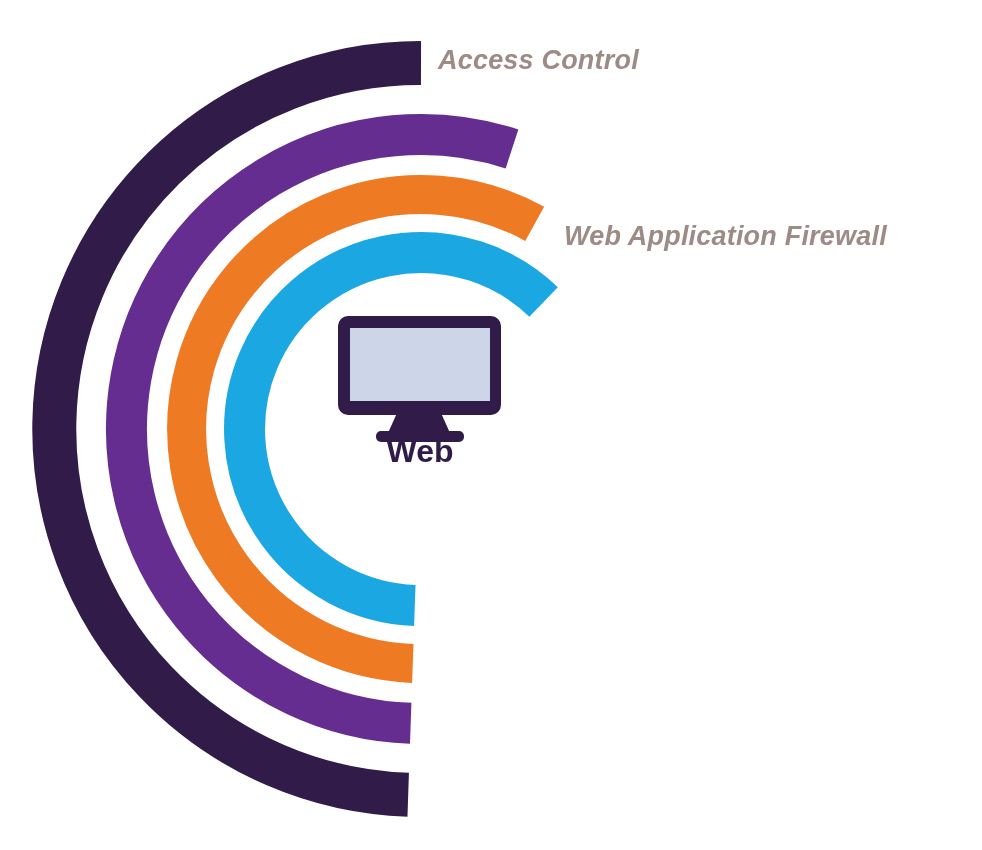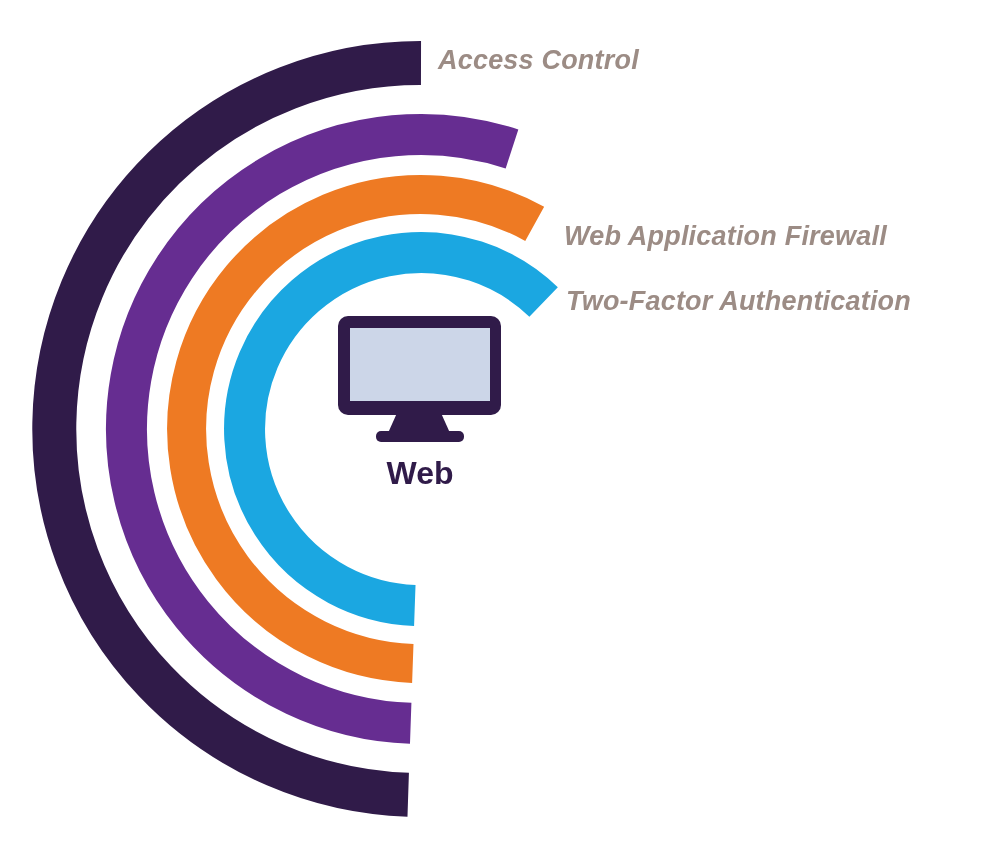--- a/index.html
+++ b/index.html
@@ -31,21 +31,21 @@
     font-size: 27px;
     font-weight: 700;
     color: var(--label-text);
     white-space: nowrap;
     letter-spacing: 0.2px;
     font-style: italic;
   }
   .center-label {
     position: absolute;
     left: 270px;
-    top: 453px;
+    top: 431px;
     width: 300px;
     text-align: center;
     font-size: 32px;
     font-weight: 700;
     line-height: 1.3;
     color: var(--center-text);
   }
 </style>
 </head>
 <body>
@@ -68,19 +68,18 @@
       <rect x="376" y="431" width="88" height="11" rx="5"></rect>
       <rect x="350" y="328" width="140" height="73" fill="#ccd6e8"></rect>
     </g>
   </svg>
 
   <div class="ring-label" style="left:438px; top:60px;">Access Control</div>
 
 
   <div class="ring-label" style="left:564px; top:220px;margin-top:16px;">Web Application Firewall</div>
 
-  <div class="ring-label" style="left:566px; top:301px;">Two-Factor Authentication</div>
 
   <div class="center-label">
     <div>Web</div>
   </div>
 
 </div>
 
 </body></html>

